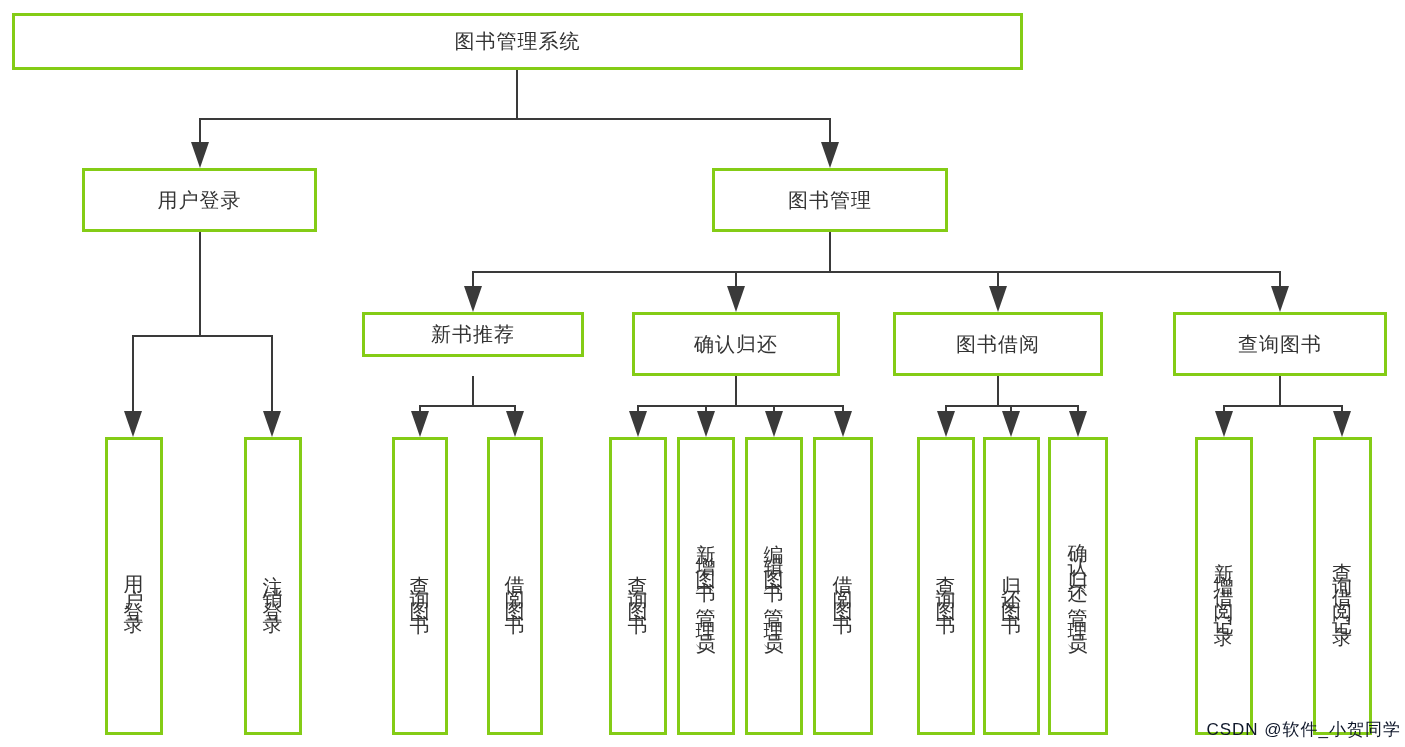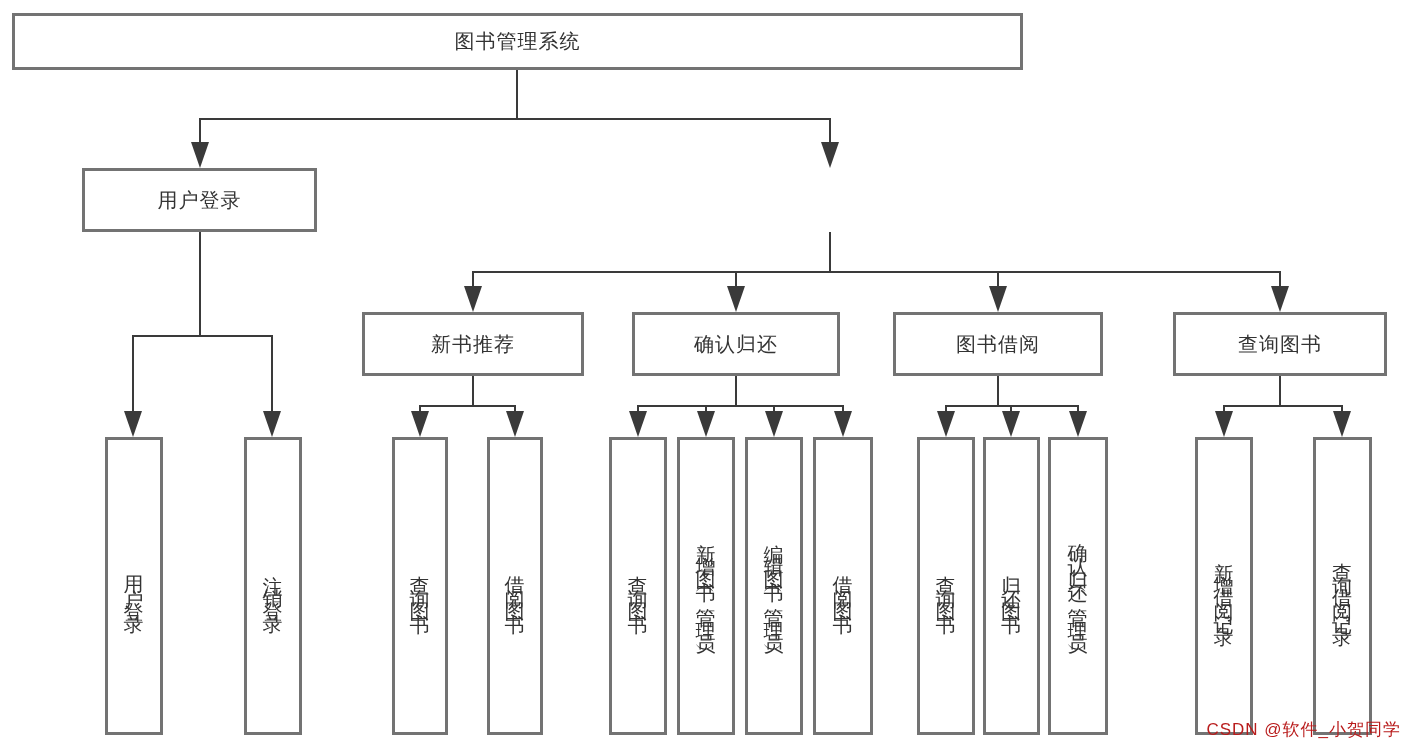--- a/index.html
+++ b/index.html
@@ -6,21 +6,21 @@
   .canvas{
     position:relative;
     width:1405px;height:747px;
     background:#ffffff;
     font-family:"Liberation Sans", sans-serif;
     color:#333333;
     overflow:hidden;
   }
   .box{
     position:absolute;
-    border:3px solid #737373;
+    border:3px solid #84cc16;
     background:#ffffff;
     display:flex;
     align-items:center;
     justify-content:center;
     box-sizing:border-box;
     z-index:2;
   }
   .hbox span{
     font-size:20px;
     letter-spacing:1px;
@@ -45,21 +45,21 @@
     border-left:9px solid transparent;
     border-right:9px solid transparent;
     border-top:26px solid #3a3a3a;
     z-index:1;
   }
   .watermark{
     position:absolute;
     right:4px;
     bottom:6px;
     font-size:17px;
-    color:#b91c1c;
+    color:#0f172a;
     letter-spacing:1px;
     z-index:5;
     white-space:nowrap;
   }
 </style>
 </head>
 <body>
 
 <div class="canvas">
 
@@ -118,22 +118,25 @@
       <div class="arrow" style="left: 1333px; top: 411px; border-top-color: rgb(58, 58, 58);"></div>
     </div>
 
   <div class="box hbox" style="left:12px;top:13px;width:1011px;height:57px">
     <span>图书管理系统</span>
   </div>
 
   <div class="box hbox" style="left:82px;top:168px;width:235px;height:64px">
     <span>用户登录</span>
   </div>
+  <div class="box hbox" style="left:712px;top:168px;width:236px;height:64px">
+    <span>图书管理</span>
+  </div>
 
-  <div class="box hbox" style="left:362px;top:312px;width:222px;height:64px">
+  <div class="box hbox" style="left:362px;top:312px;width:222px;height:45px">
     <span>新书推荐</span>
   </div>
   <div class="box hbox" style="left:632px;top:312px;width:208px;height:64px">
     <span>确认归还</span>
   </div>
   <div class="box hbox" style="left:893px;top:312px;width:210px;height:64px">
     <span>图书借阅</span>
   </div>
   <div class="box hbox" style="left:1173px;top:312px;width:214px;height:64px">
     <span>查询图书</span>

